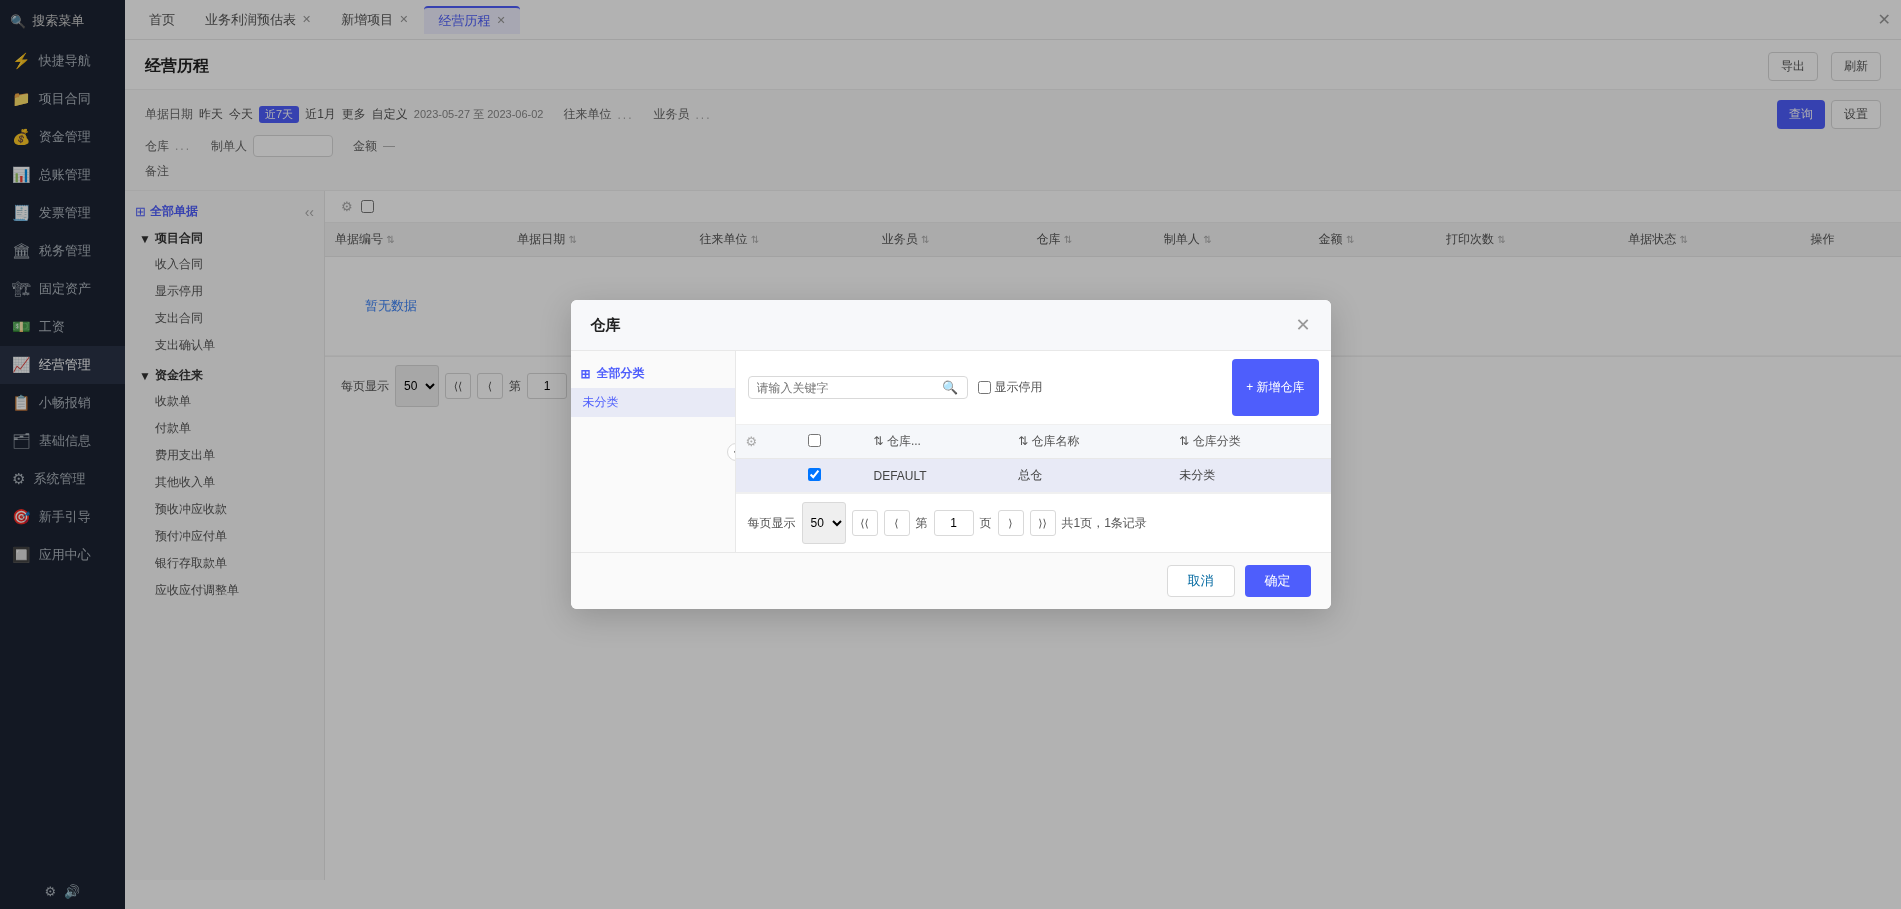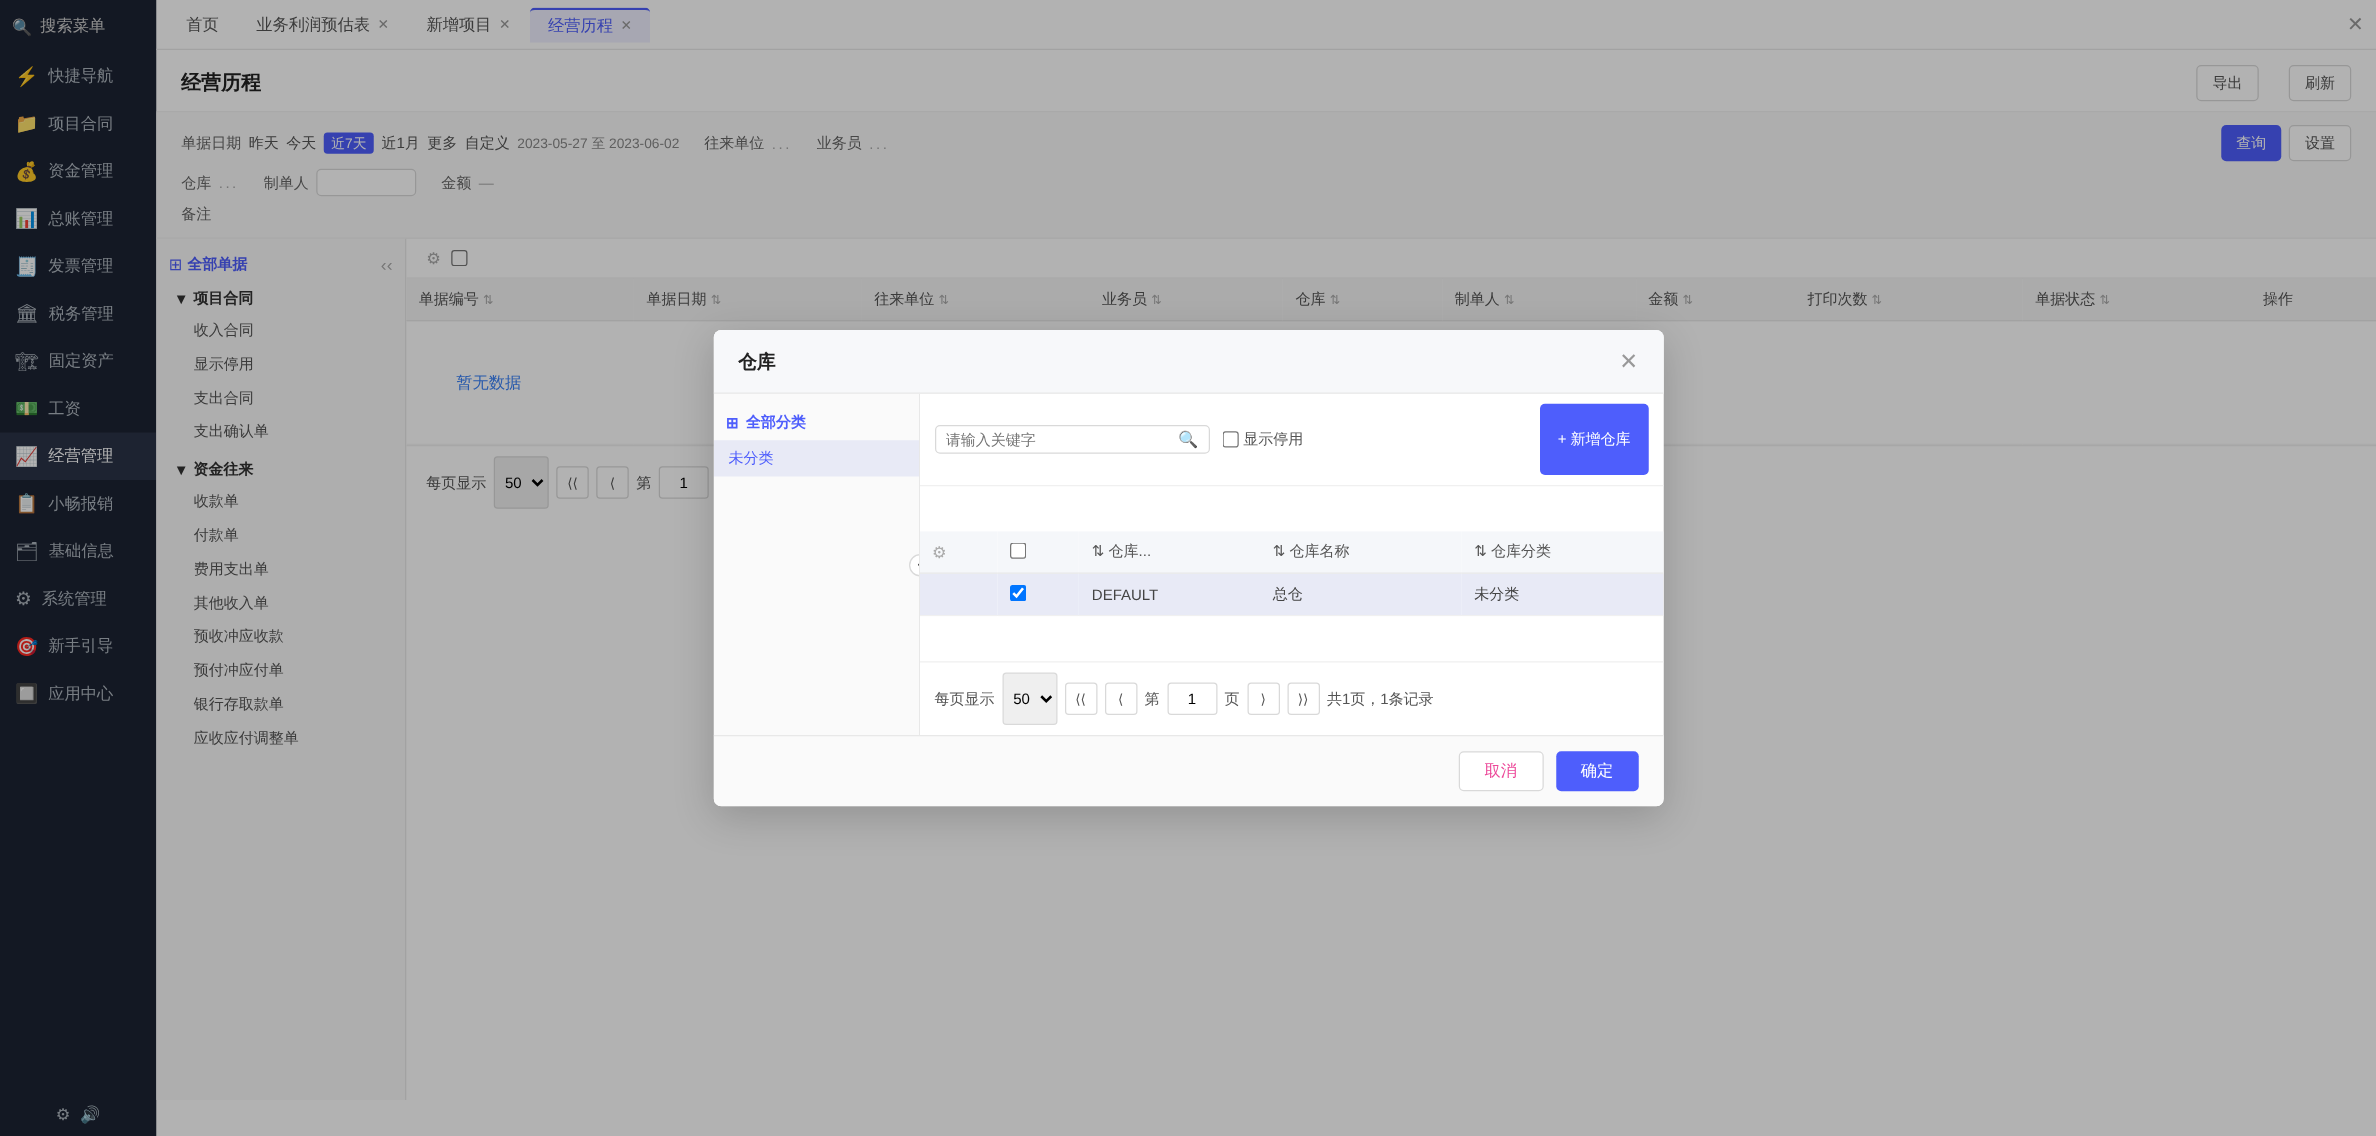--- a/index.html
+++ b/index.html
@@ -33,21 +33,21 @@
     .topbar-close { margin-left: auto; font-size: 16px; color: #999; cursor: pointer; }
 
     
     .page {
       position: fixed; left: 125px; top: 40px; right: 0; bottom: 0; background: #fff; overflow: hidden;
     }
     .page-header {
       padding: 12px 20px 8px; display: flex; align-items: center; justify-content: space-between; border-bottom: 1px solid #f0f0f0;
     }
     .page-title { font-size: 16px; font-weight: 600; color: #222; }
-    .page-actions { display: flex; gap: 24px; justify-content: center; }
+    .page-actions { display: flex; gap: 13px; justify-content: center; }
     .btn-outline { padding: 5px 12px; border: 1px solid #d9d9d9; background: #fff; border-radius: 4px; cursor: pointer; font-size: 12px; color: #555; }
     .btn-primary { padding: 5px 12px; background: #4e5efc; color: #fff; border: none; border-radius: 4px; cursor: pointer; font-size: 12px; }
 
     
     .filter-area {
       padding: 10px 20px; border-bottom: 1px solid #f0f0f0; background: #fafafa;
     }
     .filter-row { display: flex; align-items: center; gap: 20px; flex-wrap: wrap; }
     .filter-item { display: flex; align-items: center; gap: 6px; font-size: 12px; color: #555; }
     .filter-label { color: #666; }
@@ -91,34 +91,34 @@
       padding: 14px 20px; border-bottom: 1px solid #e8e8e8; display: flex; align-items: center; justify-content: space-between; background: #f7f8fa;
     }
     .modal-title { font-size: 15px; font-weight: 600; color: #222; }
     .modal-close { font-size: 18px; color: #999; cursor: pointer; }
     .modal-body { display: flex; flex: 1; overflow: hidden; }
     .modal-left { width: 165px; border-right: 1px solid #e8e8e8; background: #fafafa; overflow-y: auto; padding: 8px 0; position: relative; }
     .modal-left-header { padding: 6px 10px; display: flex; align-items: center; gap: 6px; font-size: 12px; font-weight: 600; color: #4e5efc; cursor: pointer; }
     .modal-left-item { padding: 6px 12px; font-size: 12px; color: #555; cursor: pointer; }
     .modal-left-item.active { background: #e8eaf6; color: #4e5efc; }
     .modal-left-collapse { position: absolute; right: -10px; top: 50%; transform: translateY(-50%); background: #fff; border: 1px solid #d9d9d9; border-radius: 50%; width: 18px; height: 18px; display: flex; align-items: center; justify-content: center; cursor: pointer; font-size: 10px; z-index: 1; }
-    .modal-right { flex: 1; display: flex; flex-direction: column; overflow: hidden; gap: 36px; }
+    .modal-right { flex: 1; display: flex; flex-direction: column; overflow: hidden; }
     .modal-toolbar { padding: 8px 12px; display: flex; align-items: center; gap: 10px; border-bottom: 1px solid #f0f0f0; }
     .search-box { display: flex; align-items: center; border: 1px solid #d9d9d9; border-radius: 4px; padding: 3px 8px; gap: 6px; flex: 1; max-width: 220px; }
     .search-box input { border: none; outline: none; font-size: 12px; width: 100%; color: #333; }
     .checkbox-label { display: flex; align-items: center; gap: 4px; font-size: 12px; color: #555; cursor: pointer; }
     .btn-add { padding: 20px 14px; background: #4e5efc; color: #fff; border: none; border-radius: 4px; cursor: pointer; font-size: 12px; display: flex; align-items: center; gap: 4px; margin-left: auto; }
     .modal-table-area { flex: 1; overflow: auto; }
     .modal-table { width: 100%; border-collapse: collapse; font-size: 12px; }
     .modal-table th { background: #f5f7fa; padding: 8px 10px; text-align: left; font-weight: 500; color: #555; border-bottom: 1px solid #e8e8e8; white-space: nowrap; }
     .modal-table td { padding: 8px 10px; border-bottom: 1px solid #f0f0f0; color: #444; }
     .modal-table tr.selected td { background: #e8eaf6; }
     .modal-pagination { padding: 8px 12px; display: flex; align-items: center; gap: 6px; font-size: 12px; color: #555; border-top: 1px solid #f0f0f0; }
     .modal-footer { padding: 12px 20px; border-top: 1px solid #e8e8e8; display: flex; justify-content: flex-end; gap: 10px; background: #fafafa; }
-    .btn-cancel { padding: 6px 20px; border: 1px solid #d9d9d9; background: #fff; border-radius: 4px; cursor: pointer; font-size: 13px; color: #ec4899; }
+    .btn-cancel { padding: 6px 20px; border: 1px solid #d9d9d9; background: #fff; border-radius: 4px; cursor: pointer; font-size: 13px; color: #0369a1; }
     .btn-confirm { padding: 6px 20px; background: #4e5efc; color: #fff; border: none; border-radius: 4px; cursor: pointer; font-size: 13px; text-align: center; }
 
     .gear-icon { font-size: 13px; color: #aaa; cursor: pointer; }
     .sort-icon { font-size: 10px; color: #aaa; }
   </style>
 </head>
 <body>
 
 <div class="sidebar">
   <div class="sidebar-search">

